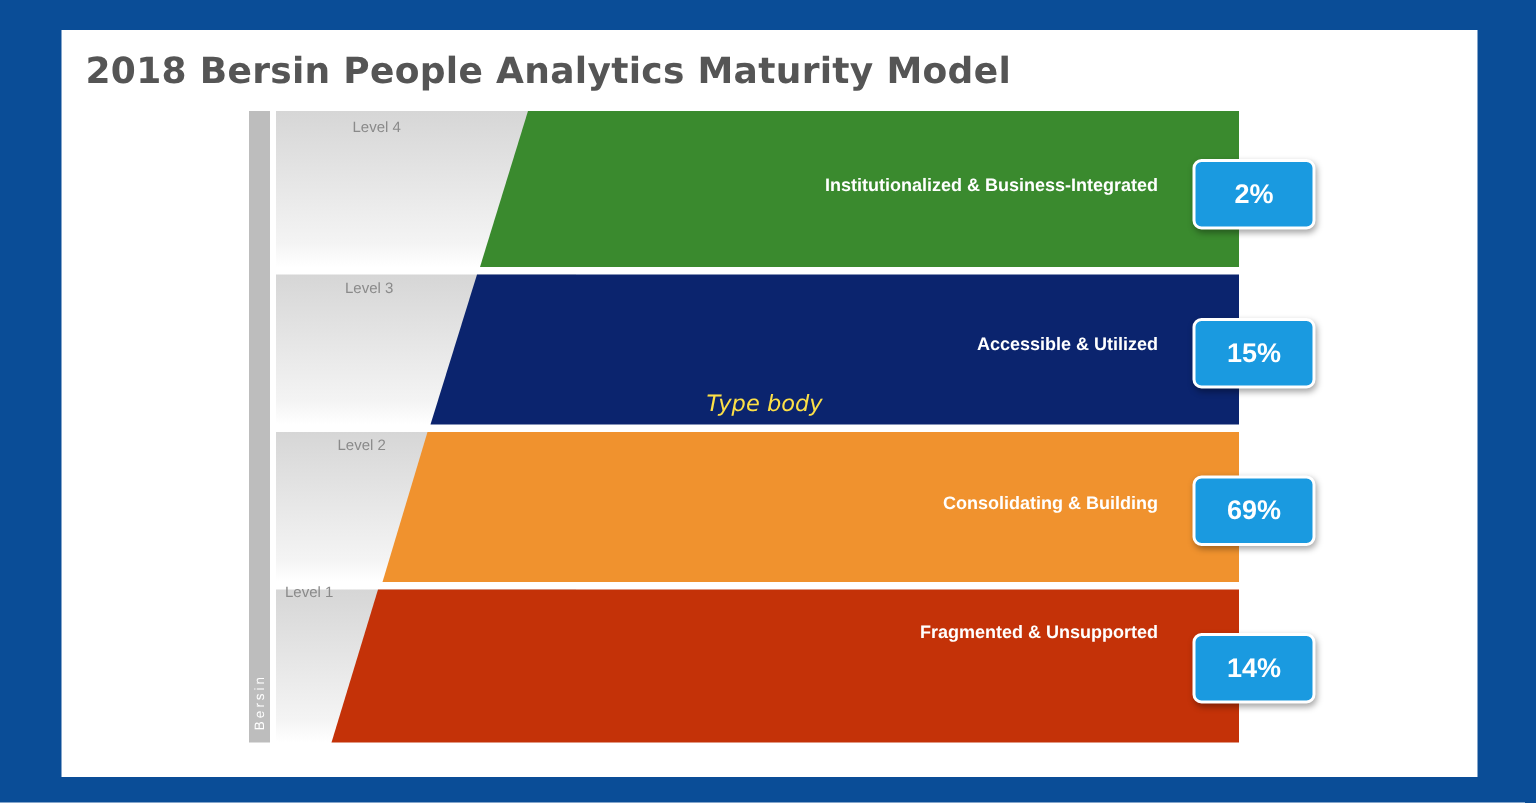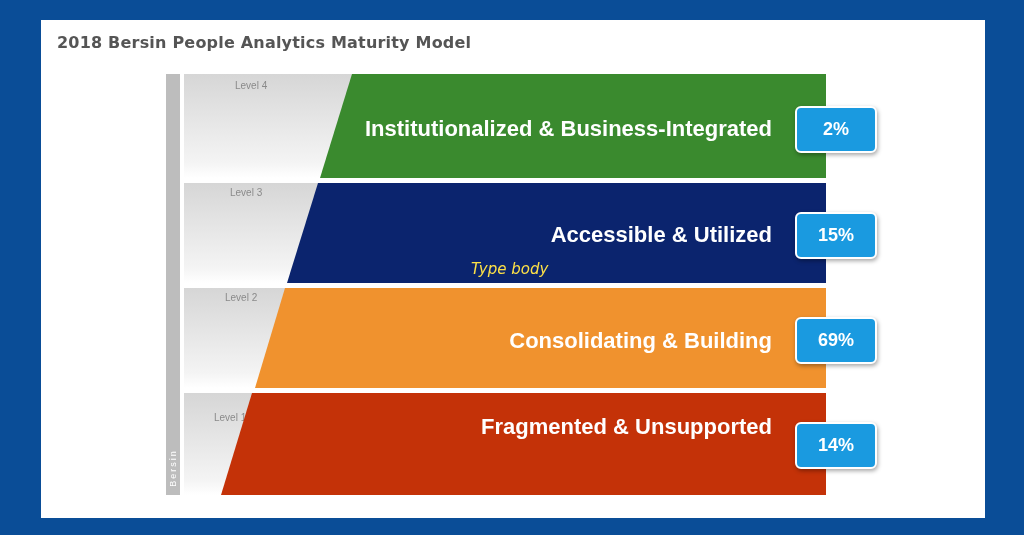--- a/index.html
+++ b/index.html
@@ -1,25 +1,25 @@
 <!DOCTYPE html>
 <html><head>
 <meta charset="utf-8">
 <style>
   html,body{margin:0;padding:0;}
   body{width:1024px;height:535px;background:#0a4d97;position:relative;overflow:hidden;font-family:"Liberation Sans","DejaVu Sans",sans-serif;}
   .panel{position:absolute;left:41px;top:20px;width:944px;height:498px;background:#ffffff;}
-  .title{position:absolute;left:57px;top:33px;font-size:16px;font-weight:bold;color:#555555;font-family:"DejaVu Sans",sans-serif;letter-spacing:0.2px;}
+  .title{position:absolute;left:57px;top:33px;font-size:24px;font-weight:bold;color:#555555;font-family:"DejaVu Sans",sans-serif;letter-spacing:0.2px;}
   .sidebar{position:absolute;left:166px;top:74px;width:14px;height:421px;background:#bdbdbd;}
   .sidebar-label{position:absolute;left:166px;top:440px;width:14px;height:55px;}
   .sidebar-label span{position:absolute;left:50%;top:50%;transform:translate(-50%,-50%) rotate(-90deg);color:#ffffff;font-size:9px;letter-spacing:2px;white-space:nowrap;}
   .level-bg{position:absolute;left:184px;width:200px;background:linear-gradient(180deg,#d6d6d6 0%,#f4f4f4 85%,#ffffff 100%);}
   .level-label{position:absolute;left:190px;font-size:10px;color:#8a8a8a;}
   svg.bars{position:absolute;left:0;top:0;}
-  .bar-text{position:absolute;right:252px;color:#ffffff;font-weight:bold;font-size:22px;text-align:right;white-space:nowrap;}
+  .bar-text{position:absolute;right:252px;color:#ffffff;font-weight:bold;font-size:12px;text-align:right;white-space:nowrap;}
   .badge{position:absolute;left:795px;width:82px;height:47px;background:#1a9ae0;border:2px solid #ffffff;border-radius:6px;box-shadow:1px 2px 4px rgba(0,0,0,0.35);color:#ffffff;font-weight:bold;font-size:18px;display:flex;align-items:center;justify-content:center;box-sizing:border-box;}
   .type-body{position:absolute;left:471px;top:260px;color:#fde047;font-style:italic;font-size:15px;font-family:"DejaVu Sans",sans-serif;}
 </style>
 </head>
 <body>
 
 <div class="panel"></div>
 <div class="title">2018 Bersin People Analytics Maturity Model</div>
 
 <div class="sidebar"></div>
@@ -28,21 +28,21 @@
   </div>
 
 <div class="level-bg" style="top:74px;height:104px;"></div>
 <div class="level-bg" style="top:183px;height:100px;"></div>
 <div class="level-bg" style="top:288px;height:100px;"></div>
 <div class="level-bg" style="top:393px;height:102px;"></div>
 
 <div class="level-label" style="top:80px;padding-left:45px;">Level 4</div>
 <div class="level-label" style="top:187px;padding-left:40px;">Level 3</div>
 <div class="level-label" style="top:292px;margin-left:35px;">Level 2</div>
-<div class="level-label" style="top:412px;margin-left:24px;">Level 1</div>
+<div class="level-label" style="top:390px;">Level 1</div>
 
 <svg class="bars" width="1024" height="535">
   <polygon points="352,74 826,74 826,178 320,178" fill="#3a8a2e"></polygon>
   <polygon points="318,183 826,183 826,283 287,283" fill="#0b246e"></polygon>
   <polygon points="285,288 826,288 826,388 255,388" fill="#f0922e"></polygon>
   <polygon points="252,393 826,393 826,495 221,495" fill="#c43208"></polygon>
 </svg>
 
 <div class="bar-text" style="top:116px;">Institutionalized &amp; Business-Integrated</div>
 <div class="bar-text" style="top:222px;margin-left:24px;">Accessible &amp; Utilized</div>

